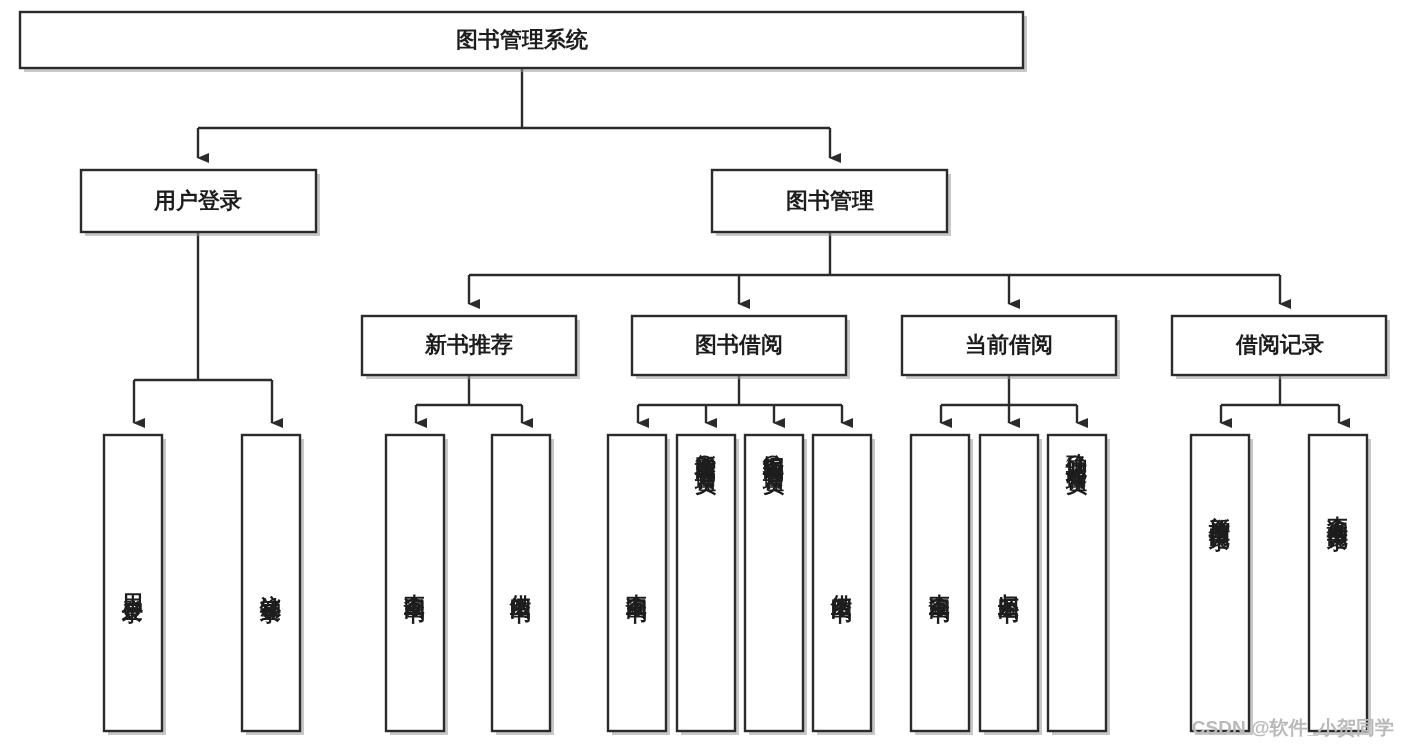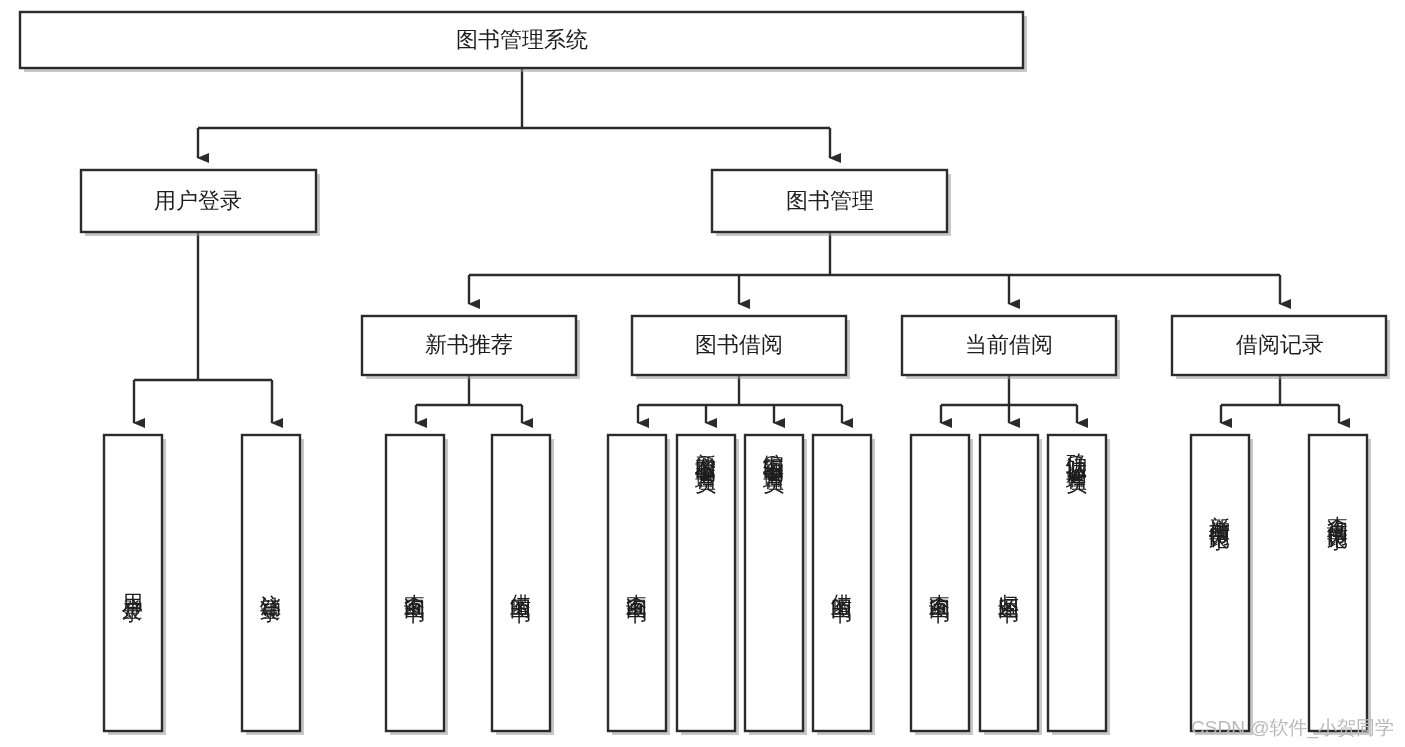--- a/index.html
+++ b/index.html
@@ -12,20 +12,21 @@
     height: 747px;
     font-family: "Liberation Sans", sans-serif;
     overflow: hidden;
     position: relative;
   }
   #diagram-root {
     position: absolute;
     top: 0; left: 0;
     width: 1405px;
     height: 747px;
+    font-weight: bold;
   }
   svg.diagram-canvas {
     display: block;
     width: 1405px;
     height: 747px;
   }
   .node-box {
     fill: #ffffff;
     stroke: #2b2b2b;
     stroke-width: 2.4;

